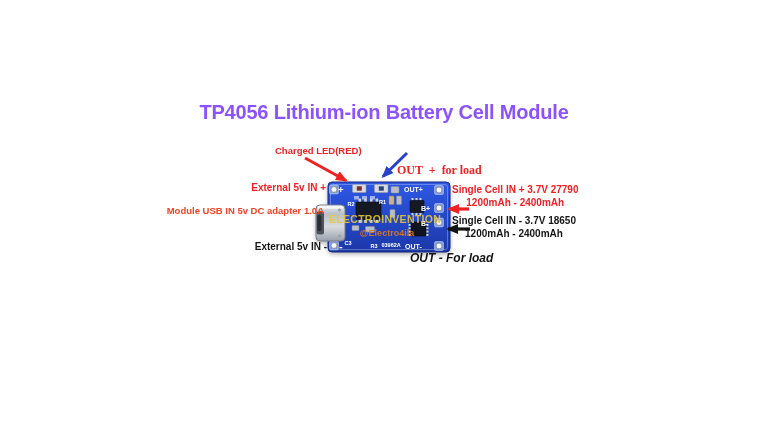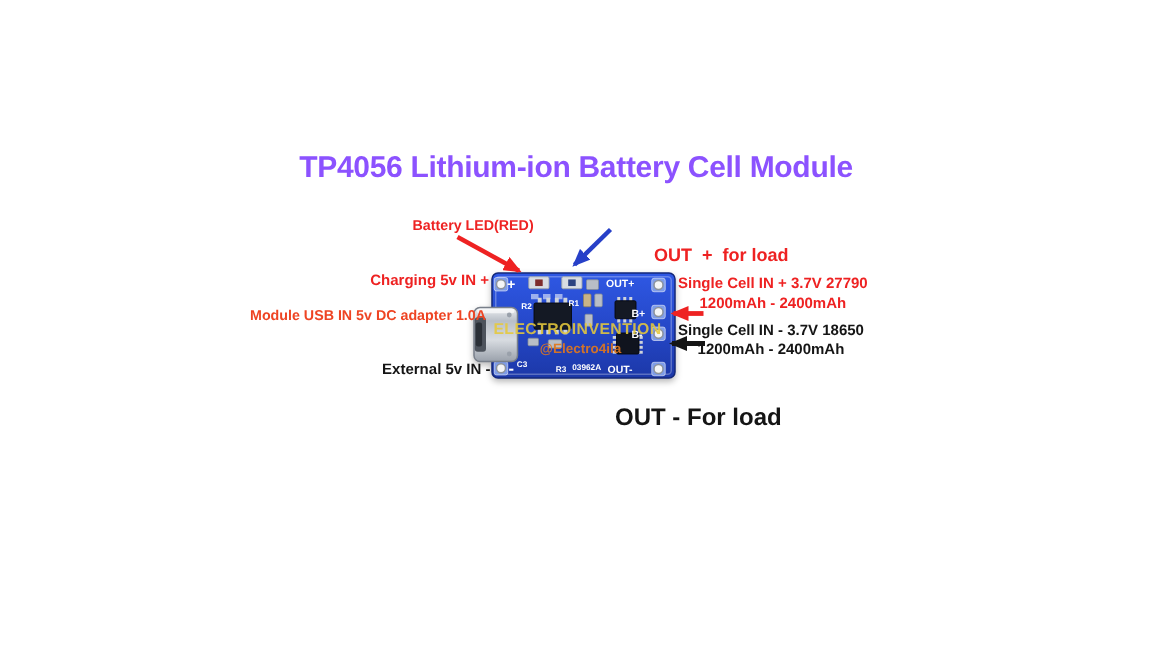--- a/index.html
+++ b/index.html
@@ -11,25 +11,25 @@
     position:absolute;left:0;top:101px;width:768px;text-align:center;
     font-size:20px;font-weight:bold;letter-spacing:-0.2px;color:#8c52ff;
   }
   .lbl{position:absolute;font-weight:bold;white-space:nowrap;}
   .red{color:#ee2222;}
   .green{color:#1b7d3c;}
   .orange{color:#ee4423;}
   .black{color:#151515;}
   .lbl-charging{left:275px;top:145px;font-size:9.5px;}
   .lbl-fullcharged{left:361px;top:142px;font-size:9.5px;}
-  .lbl-outplus{left:436px;top:163px;font-size:12px;white-space:pre;}
+  .lbl-outplus{left:397px;top:163px;font-size:12px;white-space:pre;font-family:Liberation Serif, serif;}
   .lbl-ext5vplus{right:442px;top:182px;font-size:10px;}
   .lbl-microusb{right:444px;top:205px;font-size:9.5px;}
   .lbl-ext5vminus{right:441px;top:241px;font-size:10px;padding-left:44px;}
-  .lbl-outminus{left:410px;top:270px;font-size:16px;}
+  .lbl-outminus{left:410px;top:251px;font-size:12px;font-style:italic;}
   .twoline{position:absolute;font-weight:bold;text-align:center;white-space:nowrap;line-height:13px;font-size:10px;}
   .blk-cellplus{left:452px;top:183px;}
   .blk-cellminus{left:452px;top:214px;}
   svg.fig{position:absolute;left:0;top:0;width:768px;height:432px;}
   .sk{fill:#ffffff;font-family:"Liberation Sans",sans-serif;font-weight:bold;}
   .wm1{fill:#e6c93c;opacity:0.88;font-family:"Liberation Sans",sans-serif;font-weight:bold;letter-spacing:0.3px;}
   .wm2{fill:#e0771d;opacity:0.92;font-family:"Liberation Sans",sans-serif;font-weight:bold;}
   .board-shadow{filter:drop-shadow(0 2px 2px rgba(0,0,0,0.28));}
 </style>
 </head>
@@ -180,23 +180,23 @@
     <g fill="none">
       <path d="M305,158 L346,180.5" stroke="#ee2222" stroke-width="3" marker-end="url(#ahRed)"></path>
       <path d="M407,153 L383,176.5" stroke="#2740c8" stroke-width="3" marker-end="url(#ahBlue)"></path>
       <path d="M469,209 L449,209" stroke="#ee2222" stroke-width="3.2" marker-end="url(#ahRed)"></path>
       <path d="M470,229 L448,229" stroke="#151515" stroke-width="3.2" marker-end="url(#ahBlack)"></path>
     </g>
   </svg>
 
   <div class="title">TP4056 Lithium-ion Battery Cell Module</div>
 
-  <div class="lbl red lbl-charging">Battery LED(RED)</div>
+  <div class="lbl red lbl-charging">Charged LED(RED)</div>
   <div class="lbl red lbl-outplus">OUT  +  for load</div>
-  <div class="lbl red lbl-ext5vplus">Charging 5v IN +</div>
+  <div class="lbl red lbl-ext5vplus">External 5v IN +</div>
   <div class="lbl orange lbl-microusb">Module USB IN 5v DC adapter 1.0A</div>
   <div class="lbl black lbl-ext5vminus">External 5v IN -</div>
 
   <div class="twoline red blk-cellplus">
     <div>Single Cell IN + 3.7V 27790</div>
     <div>1200mAh - 2400mAh</div>
   </div>
   <div class="twoline black blk-cellminus">
     <div>Single Cell IN - 3.7V 18650</div>
     <div>1200mAh - 2400mAh</div>

